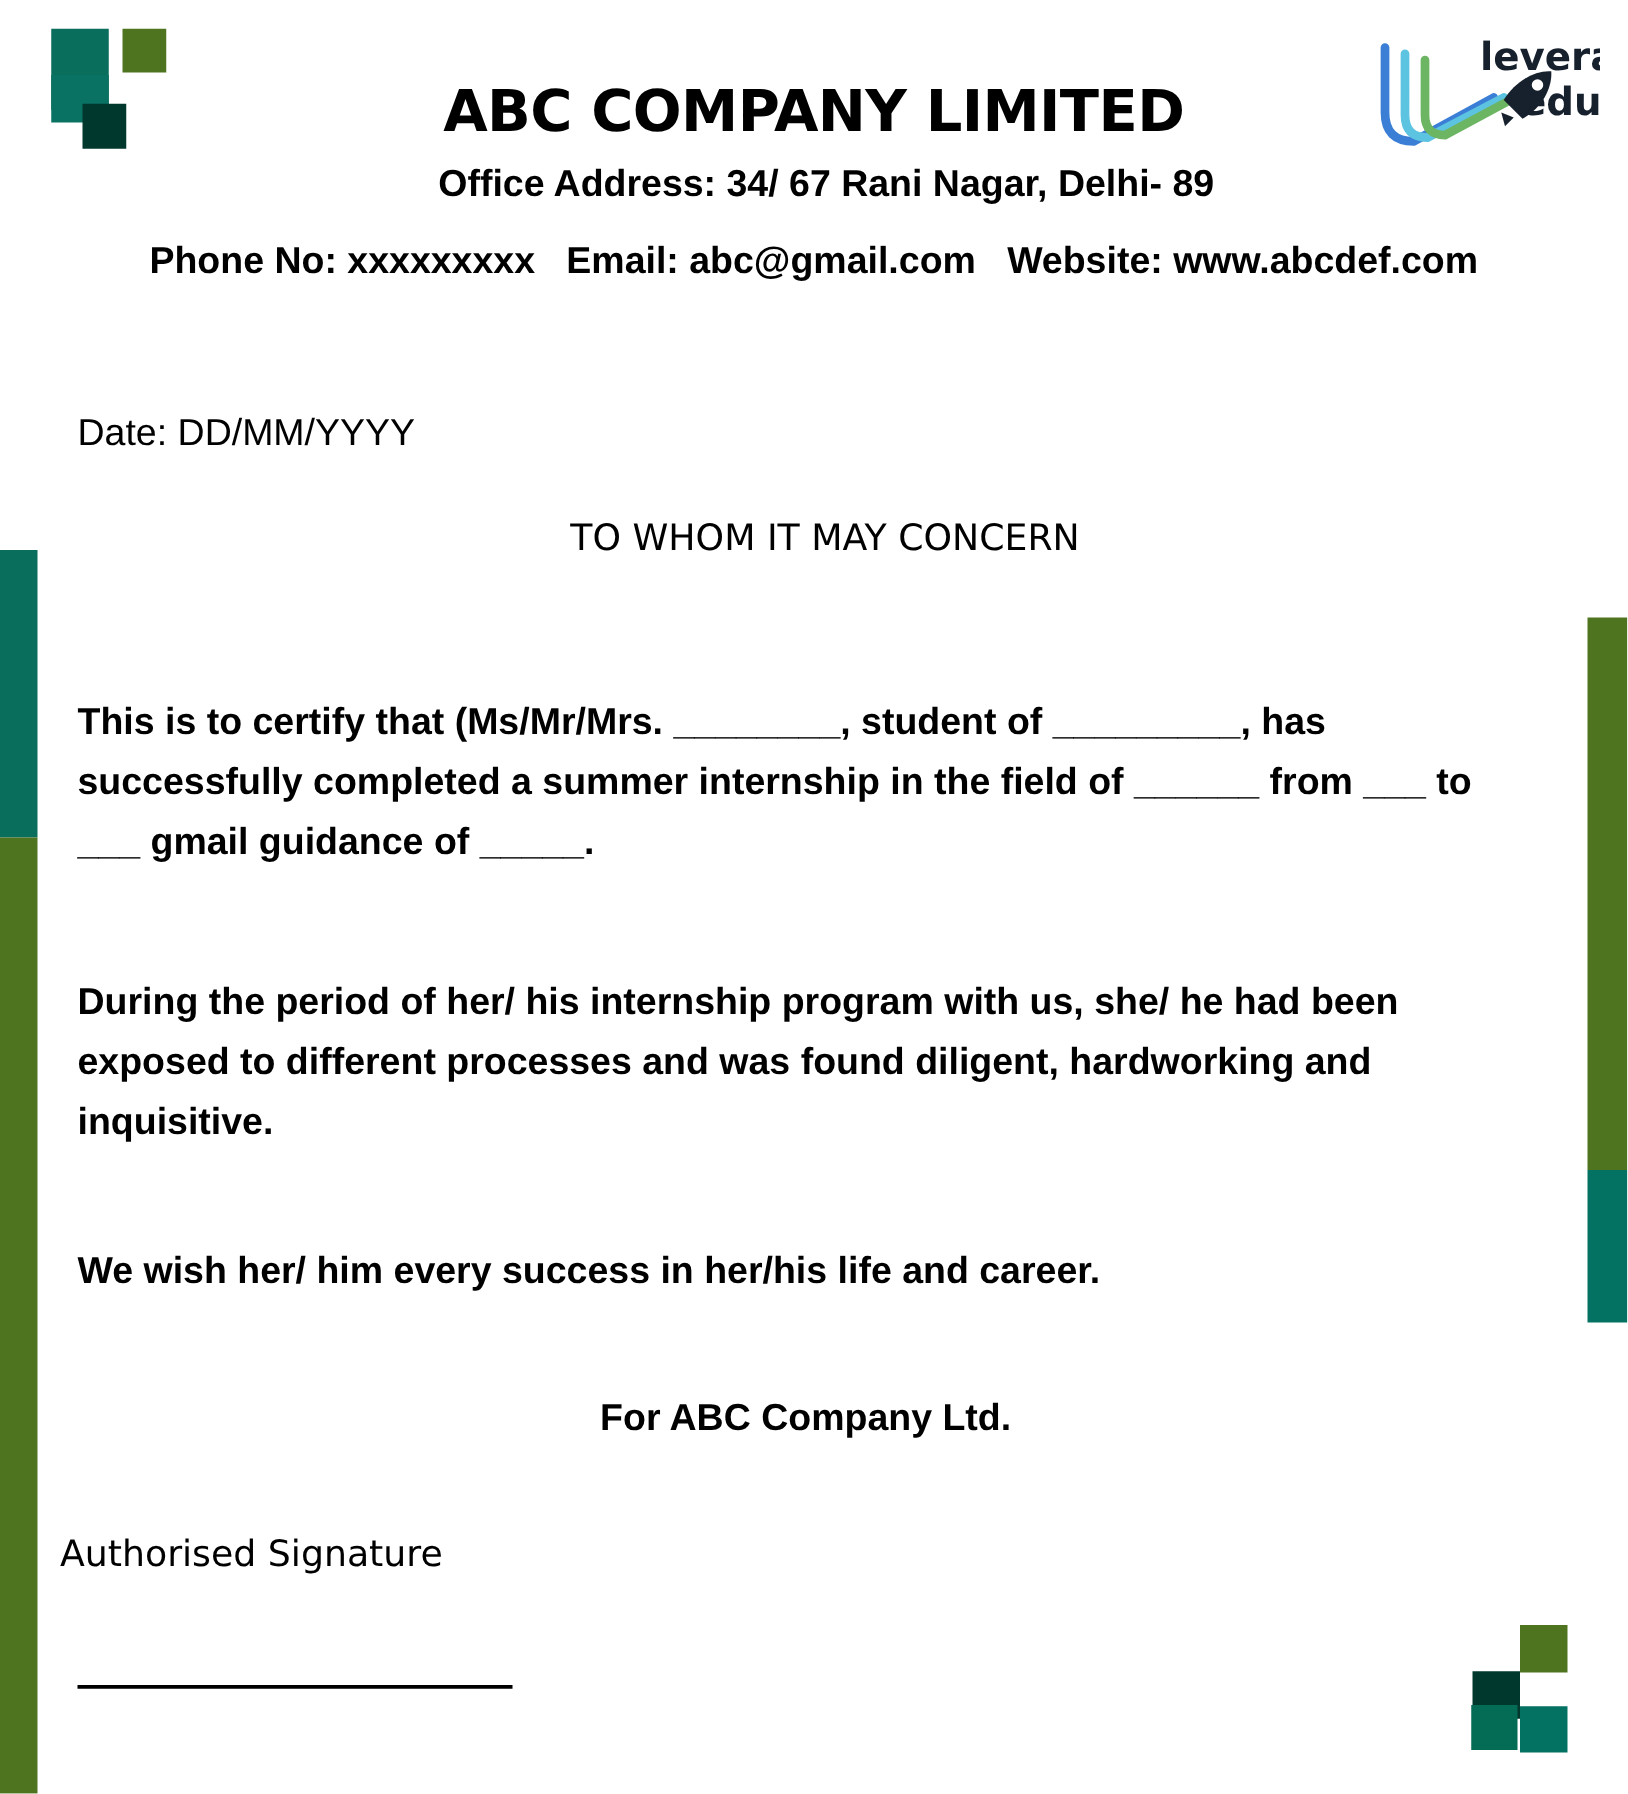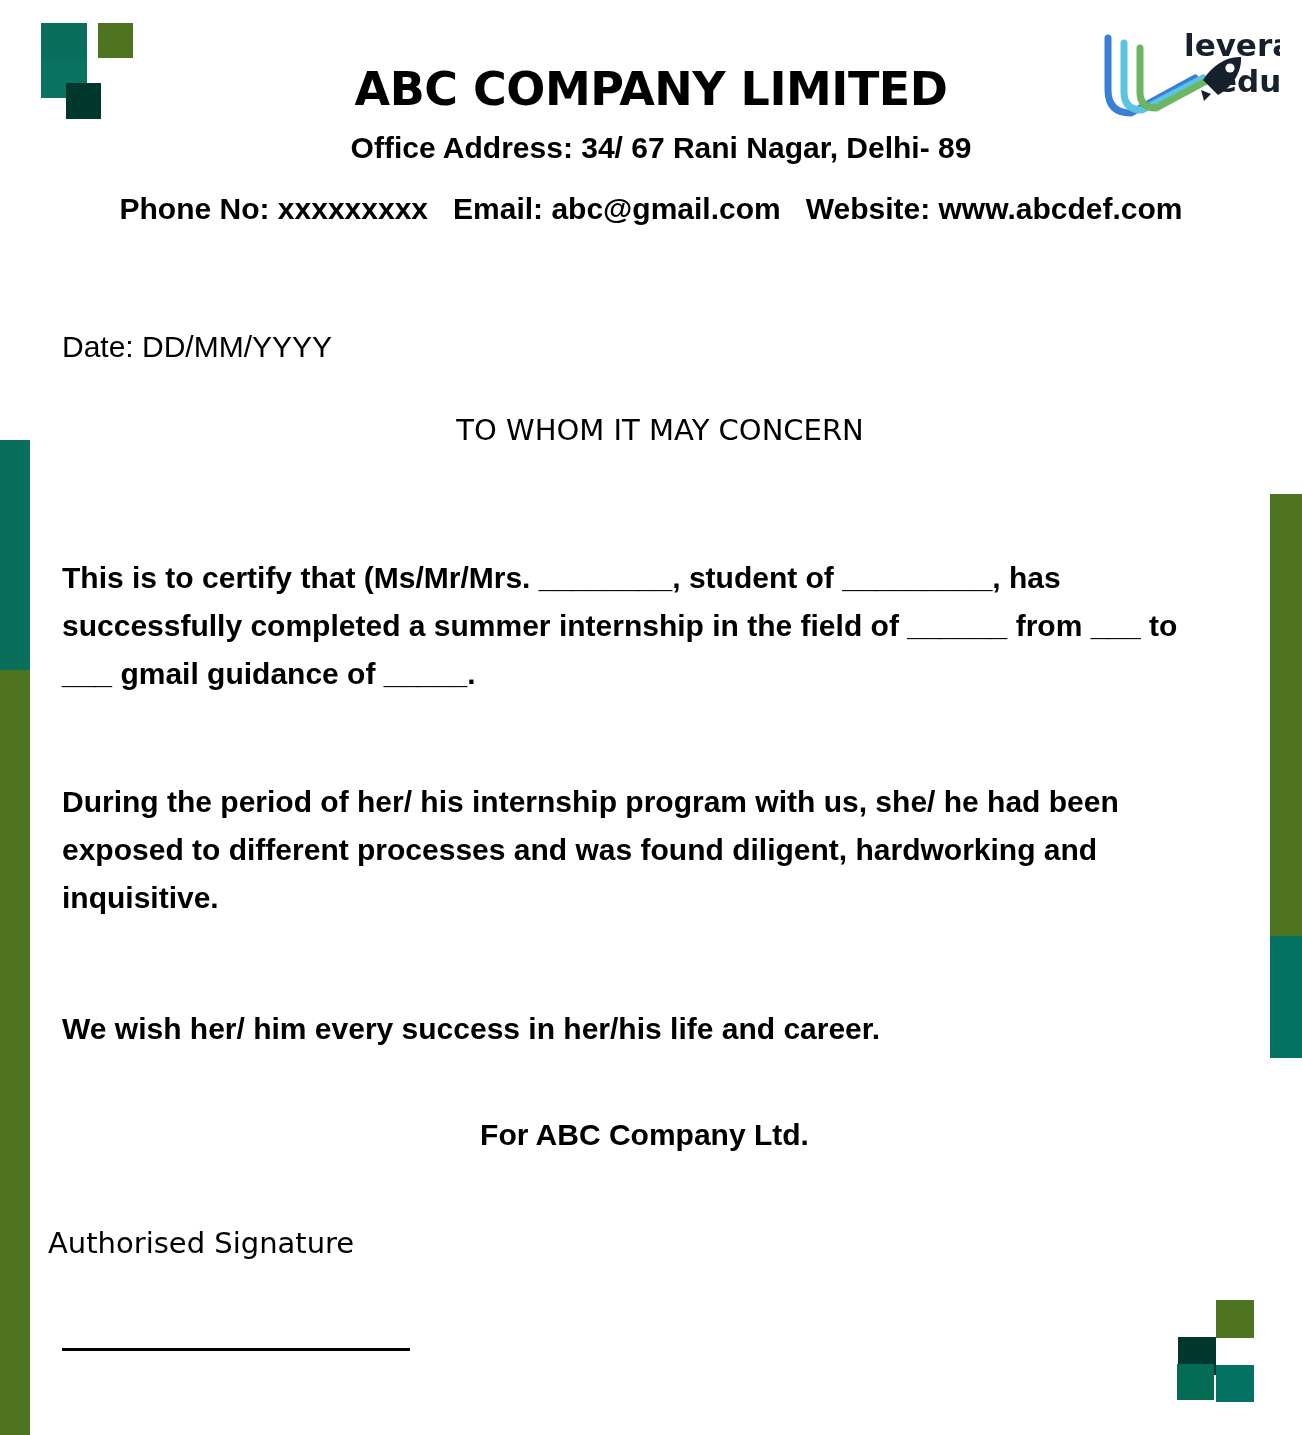--- a/index.html
+++ b/index.html
@@ -159,21 +159,21 @@
     position: absolute;
     left: 62px;
     width: 1165px;
     font-family: "Liberation Sans", sans-serif;
     font-weight: bold;
     font-size: 30px;
     line-height: 48px;
   }
   .para-1 { top: 554px; }
   .para-2 { top: 778px; }
-  .para-3 { top: 993px; margin-top: 12px; }
+  .para-3 { top: 993px; }
   .para-4 { top: 1111px; text-align: center; }
 
   .sign-label {
     position: absolute;
     left: 48px;
     top: 1229px;
     font-family: "DejaVu Sans", sans-serif;
     font-weight: normal;
     font-size: 29px;
     line-height: 1;

